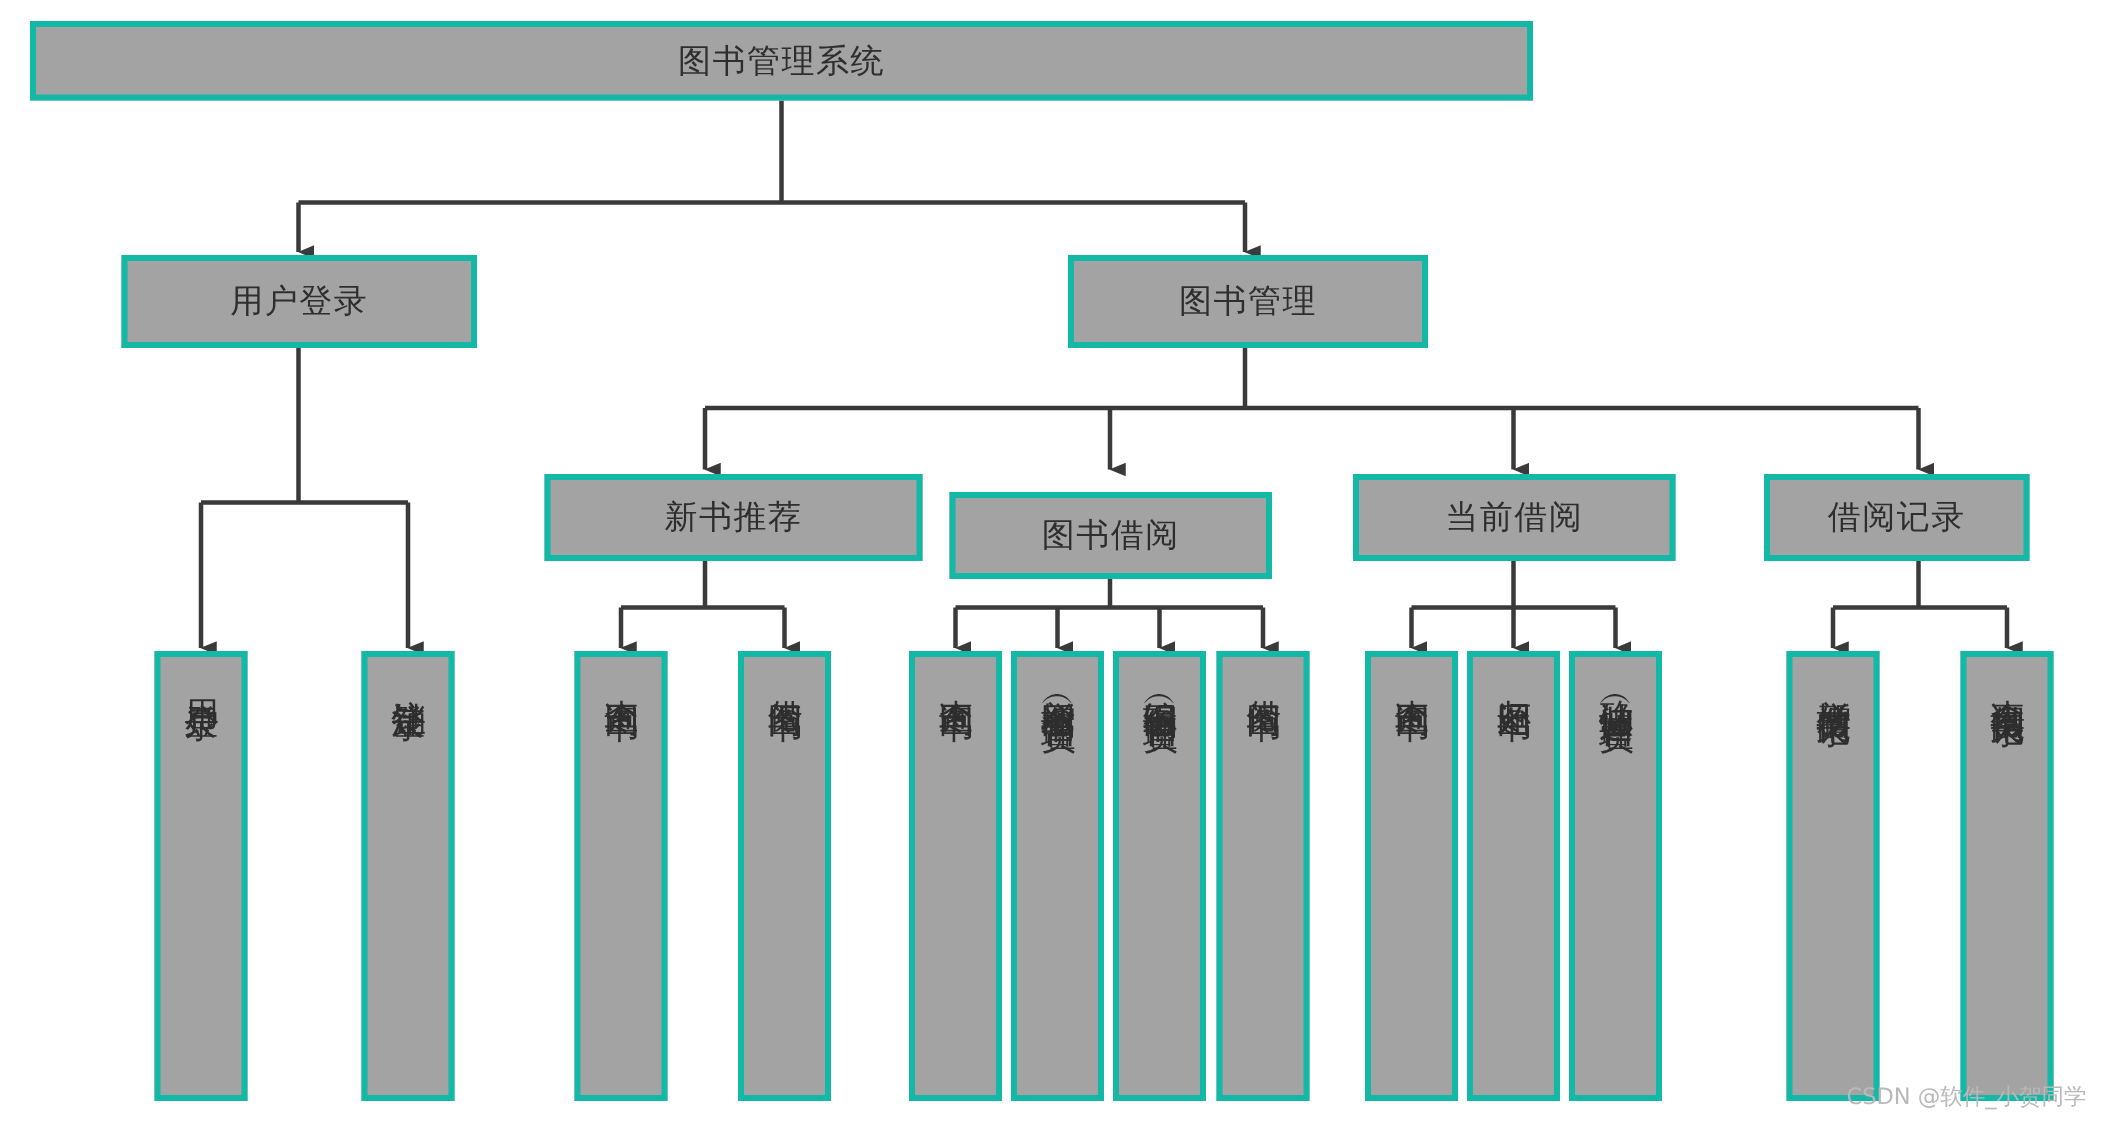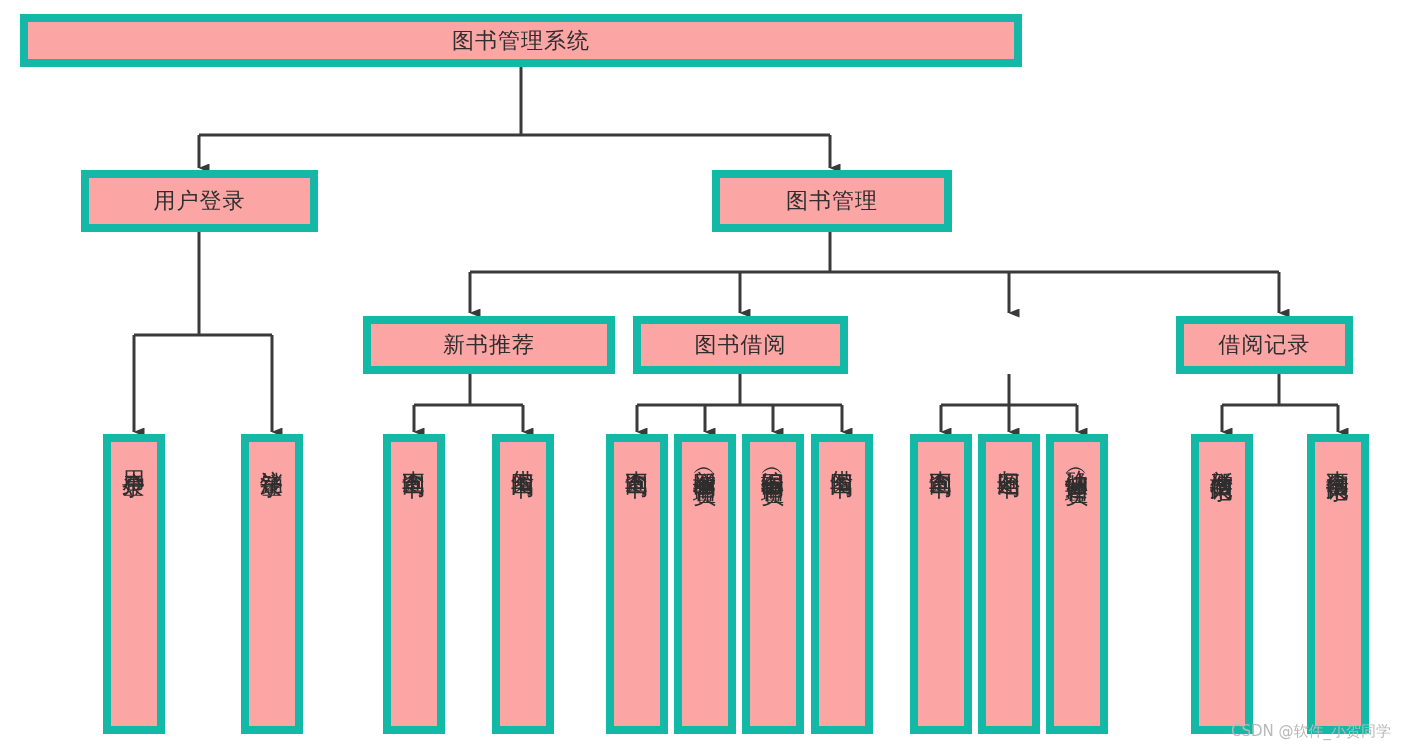--- a/index.html
+++ b/index.html
@@ -21,27 +21,28 @@
   #edge-layer {
     position: absolute;
     left: 0;
     top: 0;
     width: 1405px;
     height: 747px;
   }
   .node {
     position: absolute;
     box-sizing: border-box;
-    background: #fca5a5;
-    border: 8px solid #14b8a6;
+    background: #a3a3a3;
+    border: 4px solid #14b8a6;
     display: flex;
     align-items: center;
     justify-content: center;
     color: #2e2e2e;
     z-index: 2;
+    font-family: Liberation Serif, serif;
   }
   .node-label {
     display: block;
     text-align: center;
     line-height: 1.15;
     color: #2e2e2e;
   }
   .node.horizontal .node-label {
     writing-mode: horizontal-tb;
     font-size: 22px;
@@ -135,24 +136,27 @@
   </div>
 
   <div class="node horizontal" style="left:712px; top:170px; width:240px; height:62px;">
     <span class="node-label">图书管理</span>
   </div>
 
   <div class="node horizontal" style="left:363px; top:316px; width:252px; height:58px;">
     <span class="node-label">新书推荐</span>
   </div>
 
-  <div class="node horizontal" style="left:633px; top:316px; width:215px; height:58px;">
+  <div class="node horizontal" style="left:633px; top:328px; width:215px; height:58px;">
     <span class="node-label">图书借阅</span>
   </div>
 
+  <div class="node horizontal" style="left:902px; top:316px; width:215px; height:58px;">
+    <span class="node-label">当前借阅</span>
+  </div>
 
   <div class="node horizontal" style="left:1176px; top:316px; width:177px; height:58px;">
     <span class="node-label">借阅记录</span>
   </div>
 
   <div class="node vertical" style="left:103px; top:434px; width:62px; height:300px;">
     <span class="node-label">用户登录</span>
   </div>
 
   <div class="node vertical" style="left:241px; top:434px; width:62px; height:300px;">

